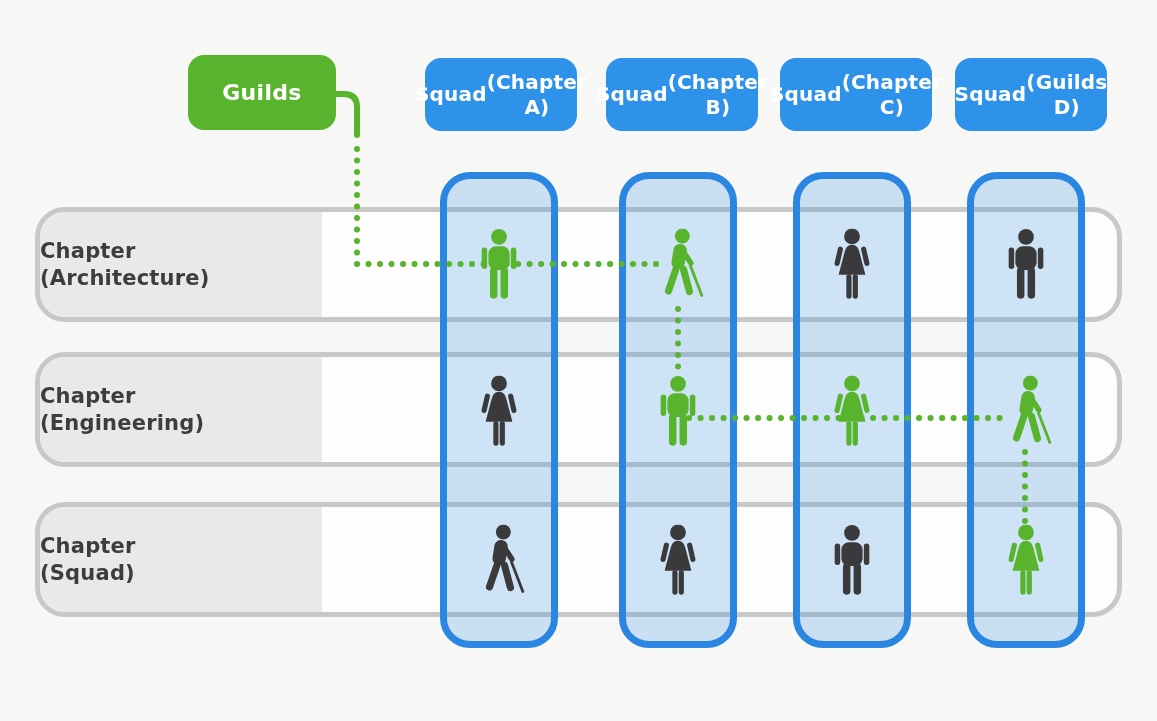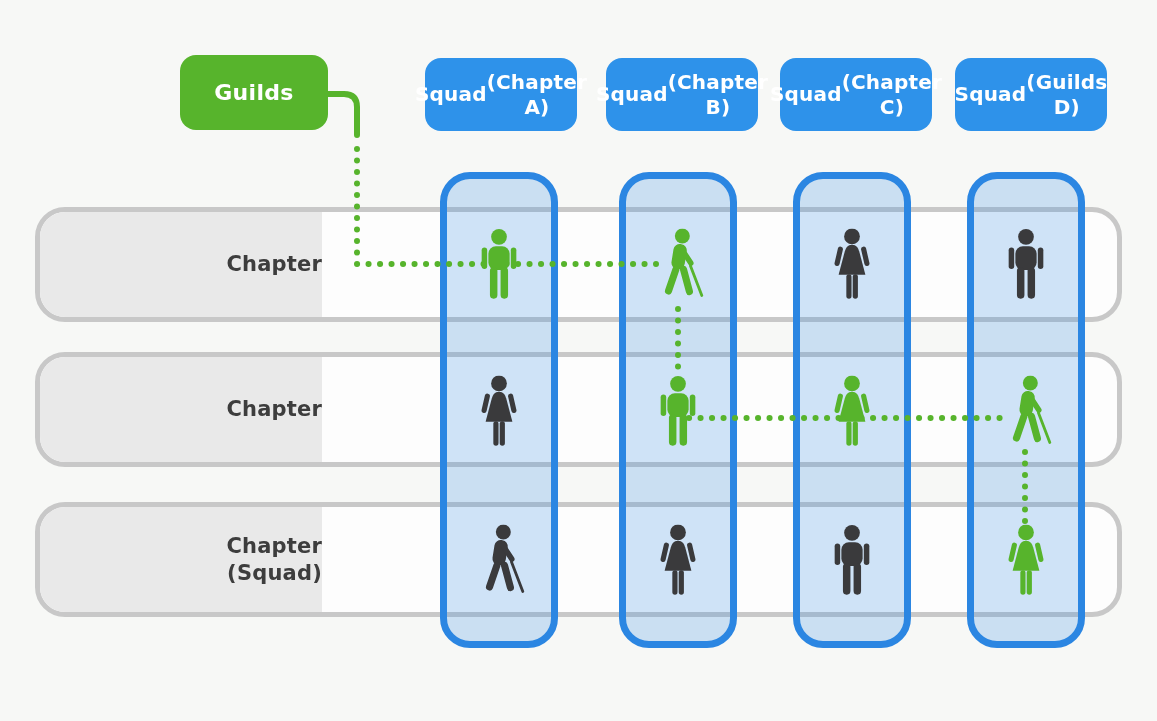--- a/index.html
+++ b/index.html
@@ -15,60 +15,62 @@
   .chapter-row{
     position:absolute;left:35px;width:1087px;height:115px;
     background:var(--row-fill);border:5px solid var(--row-border);border-radius:30px;
   }
   .row-architecture{top:207px;}
   .row-engineering{top:352px;}
   .row-data{top:502px;}
   .chapter-label{
     position:absolute;left:0;top:0;height:100%;width:282px;background:var(--label-bg);
     border-radius:25px 0 0 25px;display:flex;flex-direction:column;justify-content:center;
-    align-items:flex-end;color:var(--text-dark);font-size:21px;font-weight:700;line-height:27px;
+    align-items:flex-start;color:var(--text-dark);font-size:21px;font-weight:700;line-height:27px;
     letter-spacing:.2px;text-align:center;
   }
 
   .squad-column{
     position:absolute;top:172px;height:476px;width:118px;
     background:var(--column-fill);border:7px solid var(--blue-border);border-radius:30px;
   }
   .col-a{left:440px;} .col-b{left:619px;} .col-c{left:793px;} .col-d{left:967px;}
 
   svg.diagram-layer{position:absolute;left:0;top:0;width:1157px;height:721px;pointer-events:none;}
   .connector{stroke:var(--green);fill:none;stroke-width:6;stroke-linecap:round;}
   .connector.dotted{stroke-dasharray:0.1 11.4;}
 
   .guilds-box{
-    position:absolute;left:180px;top:55px;width:148px;height:75px;border-radius:16px;
+    position:absolute;left:188px;top:55px;width:148px;height:75px;border-radius:16px;
     background:var(--green);color:var(--white);display:flex;align-items:center;justify-content:center;
     font-size:22px;font-weight:700;letter-spacing:.3px;
   }
   .squad-header{
     position:absolute;top:58px;width:152px;height:73px;border-radius:16px;
     background:var(--blue-header);color:var(--white);display:flex;flex-direction:row;
     justify-content:center;align-items:center;font-size:20px;font-weight:700;line-height:25px;
     letter-spacing:.2px;text-align:center;
   }
   .hdr-a{left:425px;} .hdr-b{left:606px;} .hdr-c{left:780px;} .hdr-d{left:955px;}
 </style>
 </head>
 <body>
 
 <div class="stage">
 
   <div class="chapter-row row-architecture">
     <div class="chapter-label">
       <span>Chapter</span>
+      <span>(Architecture)</span>
     </div>
   </div>
   <div class="chapter-row row-engineering">
     <div class="chapter-label">
       <span>Chapter</span>
+      <span>(Engineering)</span>
     </div>
   </div>
   <div class="chapter-row row-data">
     <div class="chapter-label">
       <span>Chapter</span>
       <span>(Squad)</span>
     </div>
   </div>
 
   <div class="squad-column col-a"></div>

